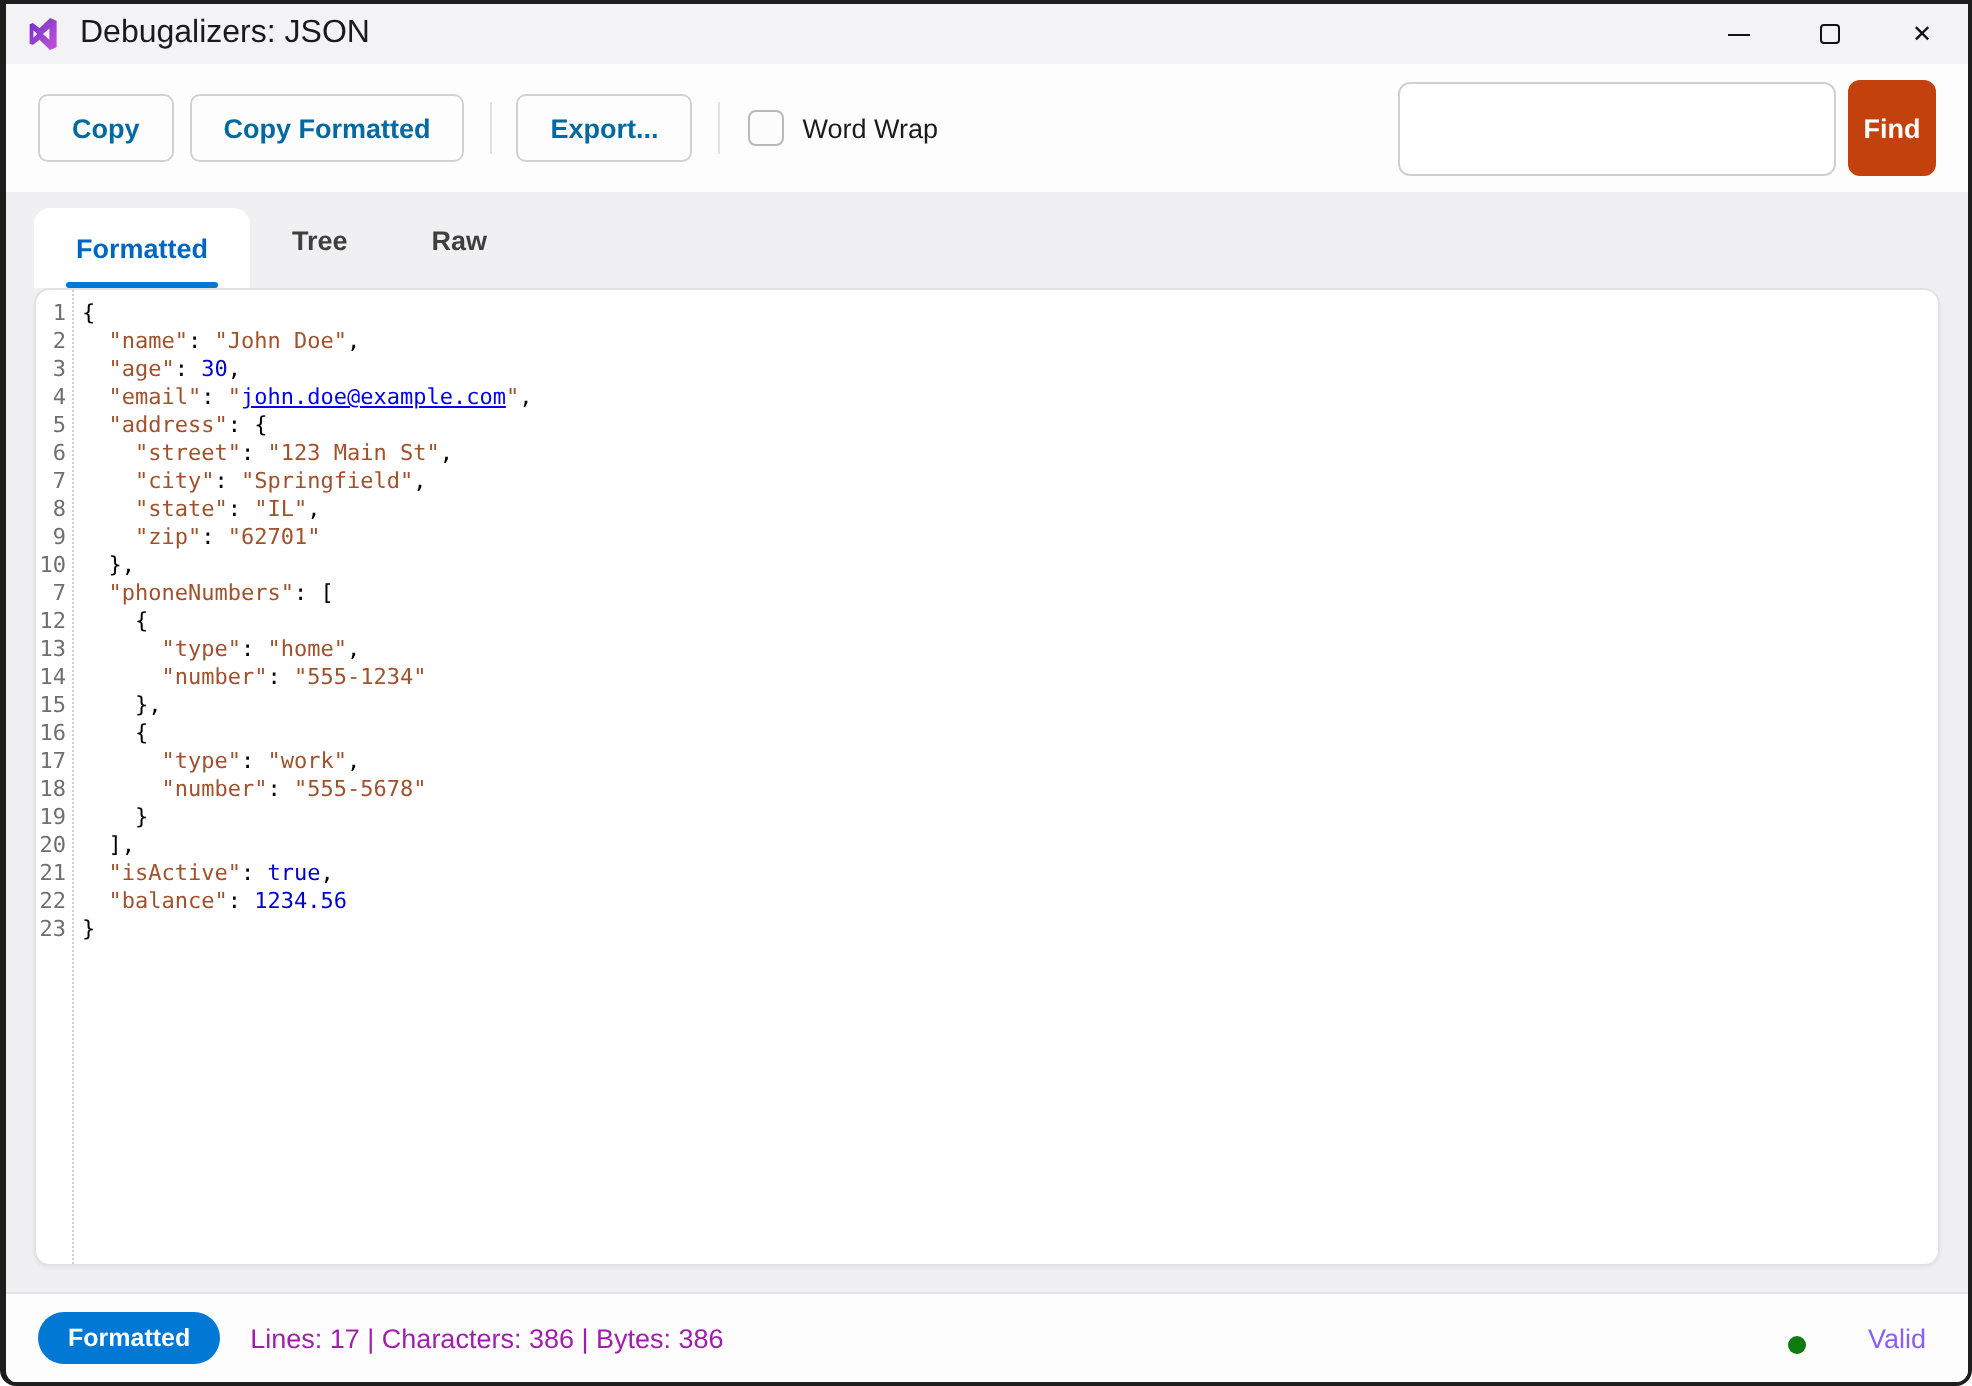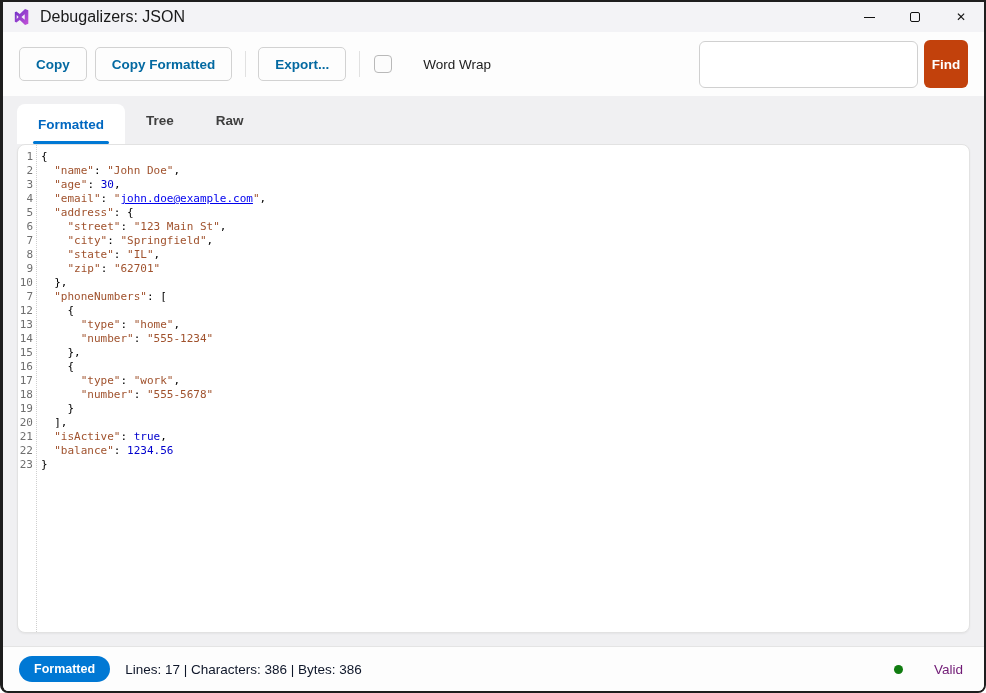--- a/index.html
+++ b/index.html
@@ -25,21 +25,21 @@
   .close-glyph { font-size:12px; line-height:1; }
 
   
   .toolbar { height:64px; flex:none; background:#fdfdfd; display:flex; align-items:center; padding:0 16px; }
   .tbtn {
     height:34px; padding:0 16px; margin-right:8px;
     background:#fdfdfd; border:1px solid #d2d2d2; border-radius:5px;
     font-family:inherit; font-size:13.5px; font-weight:600; color:#0369a1;
   }
   .vsep { width:1px; height:26px; background:#e1e1e1; margin:0 12px 0 5px; flex:none; }
-  .wordwrap { display:flex; align-items:center; margin-left:2px;gap:22px; }
+  .wordwrap { display:flex; align-items:center; margin-left:2px; }
   .checkbox { width:18px; height:18px; border:1px solid #b9b9b9; border-radius:4px; background:#fcfcfc; margin-right:9px; flex:none; }
   .wordwrap-label { font-size:13.5px; color:#1b1b1b; }
   .tb-spacer { flex:1; }
   .search-input {
     width:219px; height:47px; border:1px solid #d0d0d0; border-radius:6px;
     background:#fff; margin-right:6px; padding:0 10px; font-family:inherit; font-size:14px; color:#111;
   }
   .find-btn {
     width:44px; height:48px; background:#c2410c; border:none; border-radius:6px;
     color:#fff; font-family:inherit; font-size:13.5px; font-weight:700;
@@ -65,22 +65,22 @@
   .lnum { height:14px; }
   .code { flex:1; padding:5px 0 0 4px; overflow:hidden; }
   .cline { white-space:pre; color:#000; height:14px; }
   .st { color:#a0522d; }
   .nu { color:#0000cd;text-align:right; }
   .lk { color:#0000ee; text-decoration:underline; }
 
   
   .statusbar { height:45px; flex:none; background:#fdfdfd; border-top:1px solid #e4e4e4; display:flex; align-items:center; padding:0 21px 0 16px; }
   .mode-pill { background:#0078d4; color:#fff; font-size:12.5px; font-weight:700; padding:6px 15px; border-radius:14px; }
-  .stats { margin-left:15px; font-size:13.5px; color:#0f172a; }
-  .valid { margin-left:auto; display:flex; align-items:center; color:#701a75; font-size:13.5px;gap:24px; }
+  .stats { margin-left:15px; font-size:13.5px; color:#a21caf; }
+  .valid { margin-left:auto; display:flex; align-items:flex-end; color:#8b5cf6; font-size:13.5px;gap:24px; }
   .valid-dot { width:9px; height:9px; border-radius:50%; background:#107c10; margin-right:7px; }
 </style>
 </head>
 <body>
 
 <div class="window">
 
   <div class="titlebar">
     <span class="app-icon">
       <svg width="18" height="18" viewBox="0 0 16 16">

